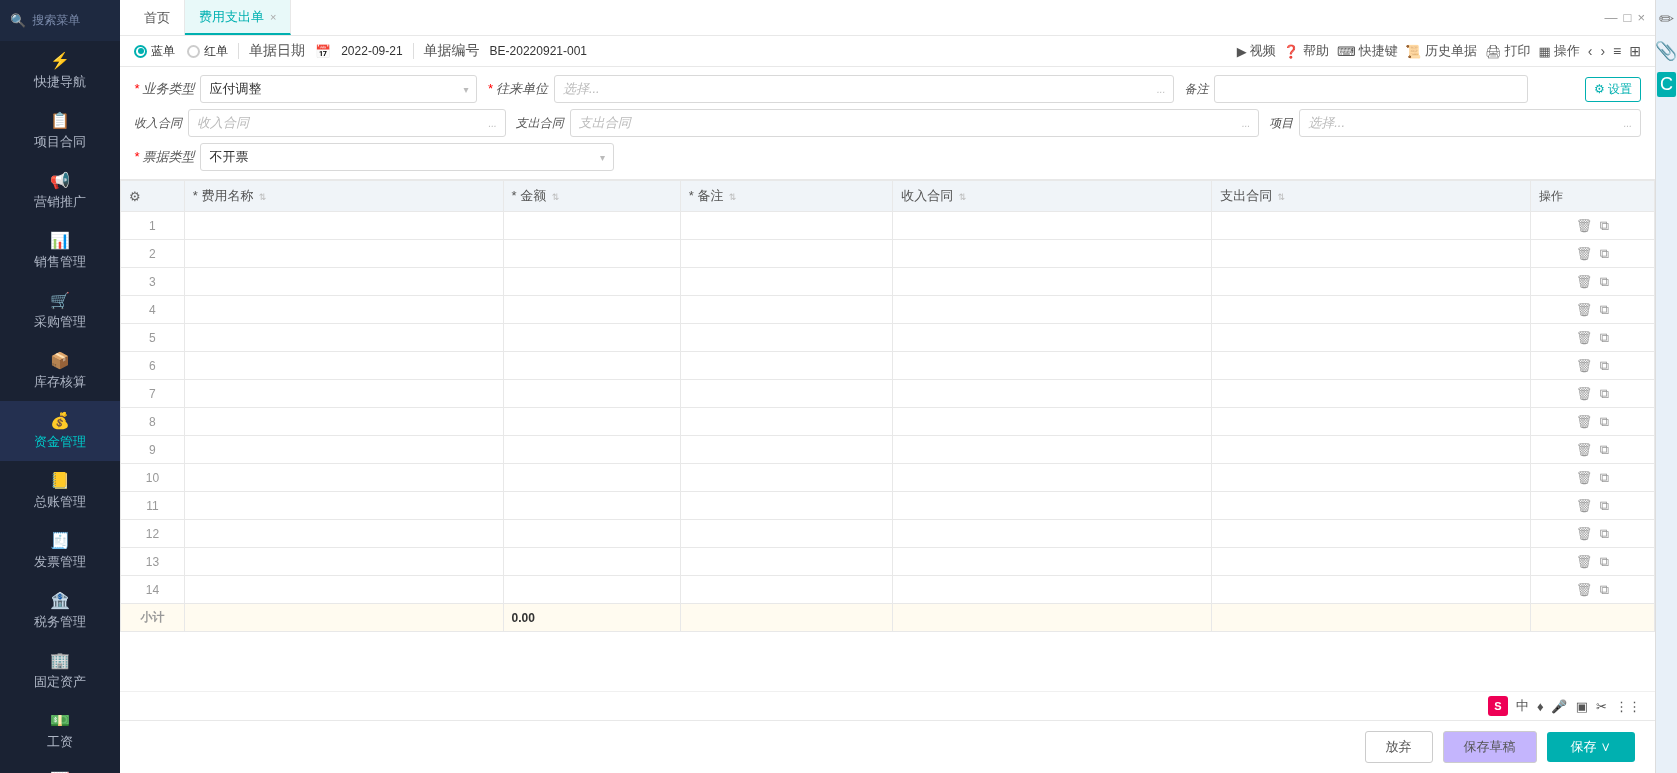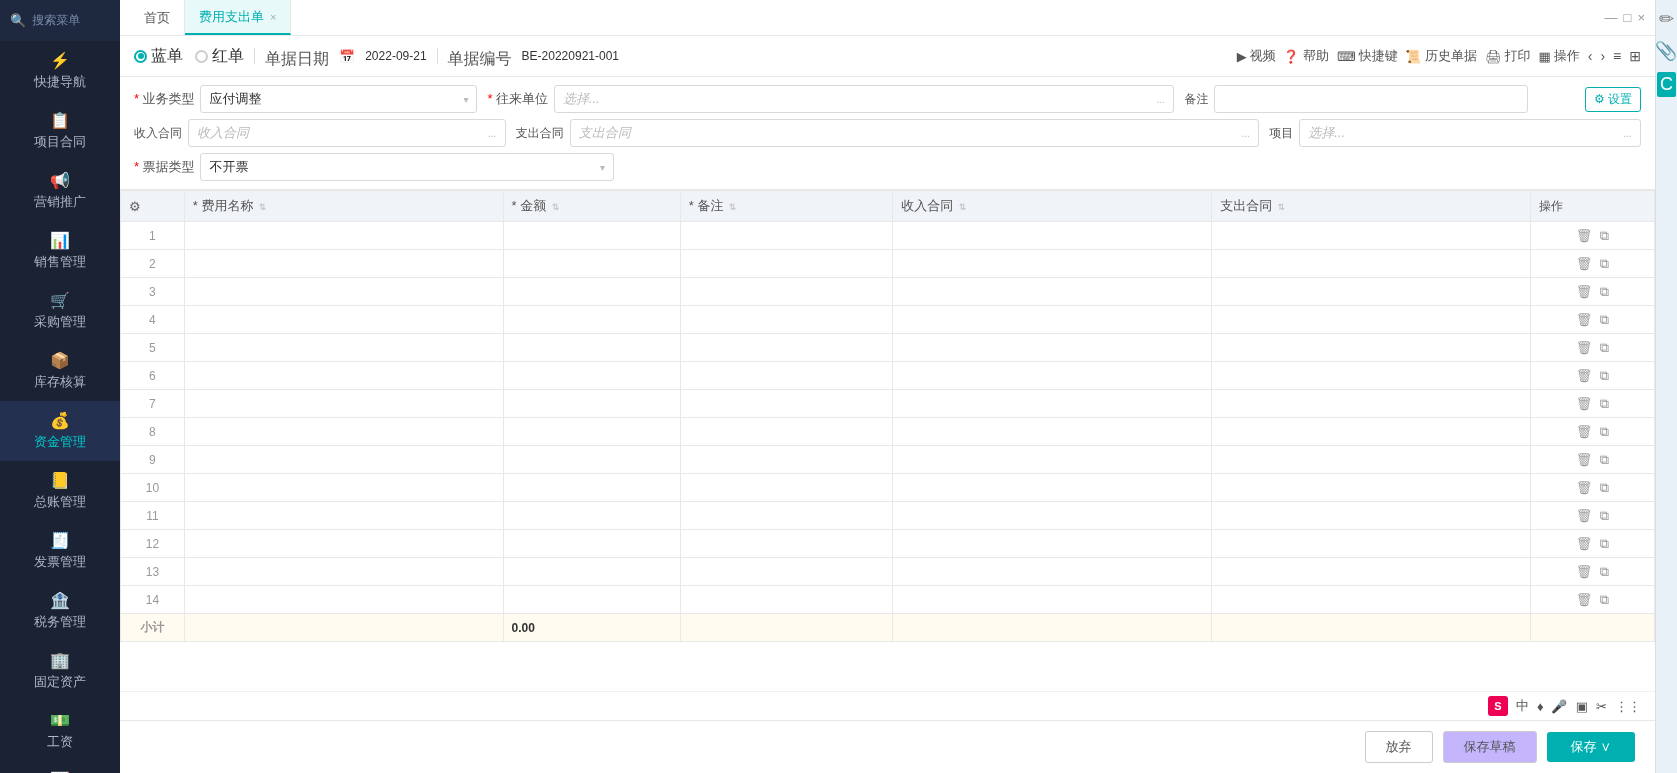--- a/index.html
+++ b/index.html
@@ -83,48 +83,48 @@
 
     
     .toolbar {
       display: flex;
       align-items: center;
       padding: 6px 14px;
       background: #fff;
       border-bottom: 1px solid #e8e8e8;
       gap: 10px;
     }
-    .toolbar-label { color: #555; font-size: 16px; margin-top: 7px; }
+    .toolbar-label { color: #555; font-size: 14px; }
     .toolbar-value { color: #333; font-size: 12px; }
     .toolbar-separator { width: 1px; height: 16px; background: #ddd; }
     .toolbar-actions { margin-left: auto; display: flex; align-items: center; gap: 8px; font-size: 12px; color: #555; }
     .toolbar-actions span { cursor: pointer; display: flex; align-items: center; gap: 3px; }
 
     
     .radio-group { display: flex; align-items: center; gap: 12px; }
     .radio-item { display: flex; align-items: center; gap: 4px; cursor: pointer; }
     .radio-dot { width: 13px; height: 13px; border-radius: 50%; border: 2px solid #ccc; display: flex; align-items: center; justify-content: center; }
     .radio-dot.active { border-color: #00b0b0; }
     .radio-dot.active::after { content: ''; width: 6px; height: 6px; border-radius: 50%; background: #00b0b0; }
-    .radio-label { font-size: 16px; color: #333; }
+    .radio-label { font-size: 12px; color: #333; }
 
     
     .form-row {
       display: flex;
       align-items: center;
       margin-bottom: 6px;
       gap: 10px;
     }
     .form-field {
       display: flex;
       align-items: center;
       gap: 6px;
       flex: 1;
     }
-    .form-field-label { color: #555; font-size: 12px; white-space: nowrap; }
+    .form-field-label { color: #555; font-size: 12px; white-space: nowrap; font-style: italic; }
     .required-star { color: red; }
     .form-input {
       flex: 1;
       height: 28px;
       border: 1px solid #d9d9d9;
       border-radius: 3px;
       padding: 0 8px;
       font-size: 12px;
       color: #333;
       display: flex;

